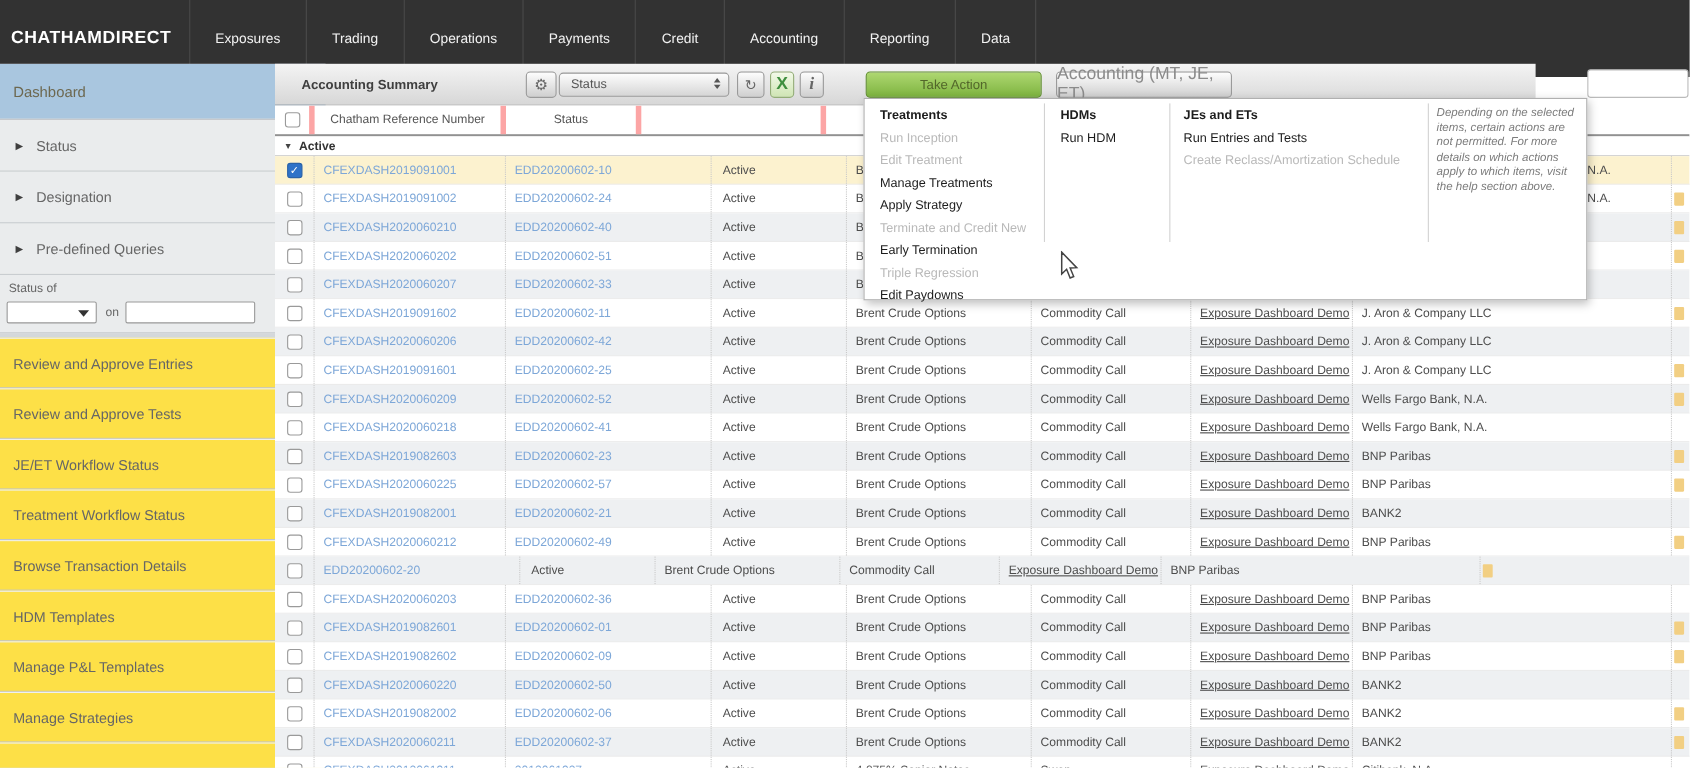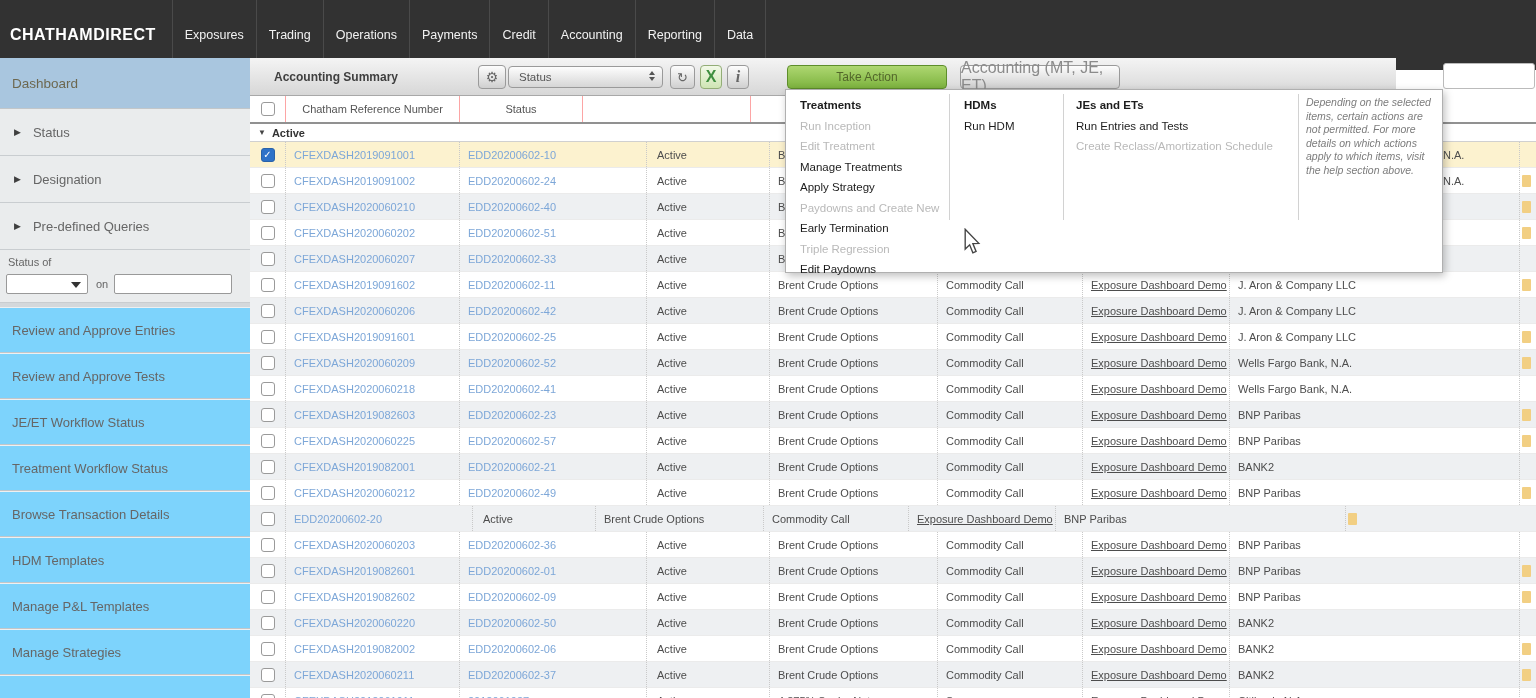--- a/index.html
+++ b/index.html
@@ -3,38 +3,38 @@
 <meta charset="utf-8">
 <style>
   html,body{margin:0;padding:0;}
   body{width:1536px;height:698px;overflow:hidden;position:relative;background:#fff;
        font-family:"Liberation Sans",sans-serif;}
 
   
   #topnav{position:absolute;top:0;left:0;width:1536px;height:70px;background:#323232;display:flex;}
   .brand{color:#fff;font-size:16px;font-weight:bold;letter-spacing:.5px;display:flex;align-items:center;padding:0 16px 0 10px;}
   #nav-items{display:flex;}
-  .nav-item{color:#f2f2f2;font-size:12.5px;display:flex;align-items:center;padding:0 12px;border-left:1px solid #4a4a4a;cursor:default;}
+  .nav-item{color:#f2f2f2;font-size:12.5px;display:flex;align-items:center;padding:0 23px;border-left:1px solid #4a4a4a;cursor:default;}
   .nav-item:last-child{border-right:1px solid #4a4a4a;}
 
   
   #sidebar{position:absolute;left:0;top:58px;width:296px;bottom:0;background:#d4d8db;overflow:hidden;}
   #dash{height:50px;background:#a9c6df;display:flex;align-items:center;justify-content:space-between;
         padding:0 14px 0 12px;font-size:13.5px;color:#6d6850;box-sizing:border-box;}
   .chev{font-size:17px;color:#55554a;line-height:1;}
   #subpanel{background:#eaeced;border-top:1px solid #c2c6c9;}
   .sub-item{height:46px;display:flex;align-items:center;border-bottom:1px solid #c9cdd0;font-size:13px;color:#666;}
   .sub-item .tri{font-size:9px;color:#3f3f3f;margin:0 12px 0 14px;}
   #status-of{height:52px;position:relative;border-bottom:1px solid #c9cdd0;}
   .so-label{position:absolute;left:8px;top:6px;font-size:11px;color:#666;}
   .so-select{position:absolute;left:6px;top:24px;width:82px;height:20px;background:#fff;border:1px solid #999;border-radius:2px;box-sizing:border-box;}
   .caret-down{position:absolute;right:6px;top:7px;width:0;height:0;border-left:5px solid transparent;border-right:5px solid transparent;border-top:6px solid #333;}
   .so-on{position:absolute;left:96px;top:28px;font-size:11px;color:#666;}
   .so-input{position:absolute;left:114px;top:24px;width:118px;height:20px;background:#fff;border:1px solid #999;border-radius:2px;box-sizing:border-box;}
-  #side-items .side-item{height:44px;background:#7dd3fc;border-top:1px solid #eef0f1;border-bottom:1px solid #c2c6c9;
+  #side-items .side-item{height:44px;background:#fde047;border-top:1px solid #eef0f1;border-bottom:1px solid #c2c6c9;
         display:flex;align-items:center;justify-content:space-between;padding:0 14px 0 12px;font-size:13px;color:#666;}
   #side-items .side-item:first-child{margin-top:4px;}
 
   
   #toolbar{position:absolute;left:250px;top:58px;width:1146px;height:38px;
         background:linear-gradient(#f4f4f4,#d7d7d7);border-bottom:1px solid #a8a8a8;box-sizing:border-box;}
   .tb-title{position:absolute;left:24px;top:12px;font-size:12px;font-weight:bold;color:#3f3f3f;}
   .tb-btn{position:absolute;top:7px;height:24px;box-sizing:border-box;border:1px solid #9a9a9a;border-radius:4px;
         background:linear-gradient(#fdfdfd,#cfcfcf);display:flex;align-items:center;justify-content:center;color:#666;cursor:default;}
   #btn-gear{left:228px;width:28px;font-size:14px;}
@@ -50,21 +50,21 @@
   #btn-take-action{left:537px;width:160px;background:linear-gradient(#aed771,#7db33f);border:1px solid #5e8e2b;color:#52662a;font-size:12px;}
   #btn-accounting{left:710px;width:160px;color:#8b8b8b;font-size:16px;}
   #tb-blank{position:absolute;left:1193px;top:5px;width:92px;height:26px;background:#fff;border:1px solid #bbb;border-radius:3px;box-sizing:border-box;}
 
   
   #table{position:absolute;left:250px;top:96px;width:1286px;bottom:0;background:#fff;overflow:hidden;}
   .c0{width:36px;}.c1{width:174px;}.c2{width:187px;}.c3{width:123px;}.c4{width:168px;}
   .c5{width:145px;}.c6{width:147px;text-decoration:underline;}.c7{width:290px;}.c8{width:16px;}
   #t-head{display:flex;height:26px;border-bottom:2px solid #919191;background:#fff;}
   #t-head .hc{display:flex;align-items:center;justify-content:center;font-size:11px;color:#555;
-        border-right:1px solid #fca5a5;box-sizing:border-box;overflow:hidden;white-space:nowrap;}
+        border-right:5px solid #fca5a5;box-sizing:border-box;overflow:hidden;white-space:nowrap;}
   #t-head .hc.c7{justify-content:flex-start;padding-left:170px;}
   #t-head .hc.c8{border-right:none;}
   #t-group{display:flex;align-items:center;height:18px;border-bottom:1px solid #d0d0d0;font-size:11px;color:#333;
         font-weight:bold;background:#fff;padding-left:8px;box-sizing:border-box;}
   #t-group .tri{font-size:8px;margin-right:6px;color:#444;font-weight:normal;}
   .t-row{display:flex;height:26px;box-sizing:border-box;border-bottom:1px solid #ebebeb;}
   .t-row.odd{background:#eef0f2;}
   .t-row.even{background:#fff;}
   .t-row.sel{background:#fcf2cf;}
   .tc{border-right:1px dotted #c9c9c9;box-sizing:border-box;display:flex;align-items:center;font-size:11px;
@@ -539,21 +539,21 @@
 </div>
 
 <div id="action-menu">
   <div class="menu-col" id="mc0">
     <div class="menu-head">Treatments</div>
     <div id="mi0">
         <div class="menu-item disabled">Run Inception</div>
         <div class="menu-item disabled">Edit Treatment</div>
         <div class="menu-item">Manage Treatments</div>
         <div class="menu-item">Apply Strategy</div>
-        <div class="menu-item disabled">Paydowns and Create New</div>
+        <div class="menu-item disabled">Terminate and Credit New</div>
         <div class="menu-item">Early Termination</div>
         <div class="menu-item disabled">Triple Regression</div>
         <div class="menu-item">Edit Paydowns</div>
       </div>
   </div>
   <div class="menu-col" id="mc1">
     <div class="menu-head">HDMs</div>
     <div id="mi1">
         <div class="menu-item">Run HDM</div>
       </div>

